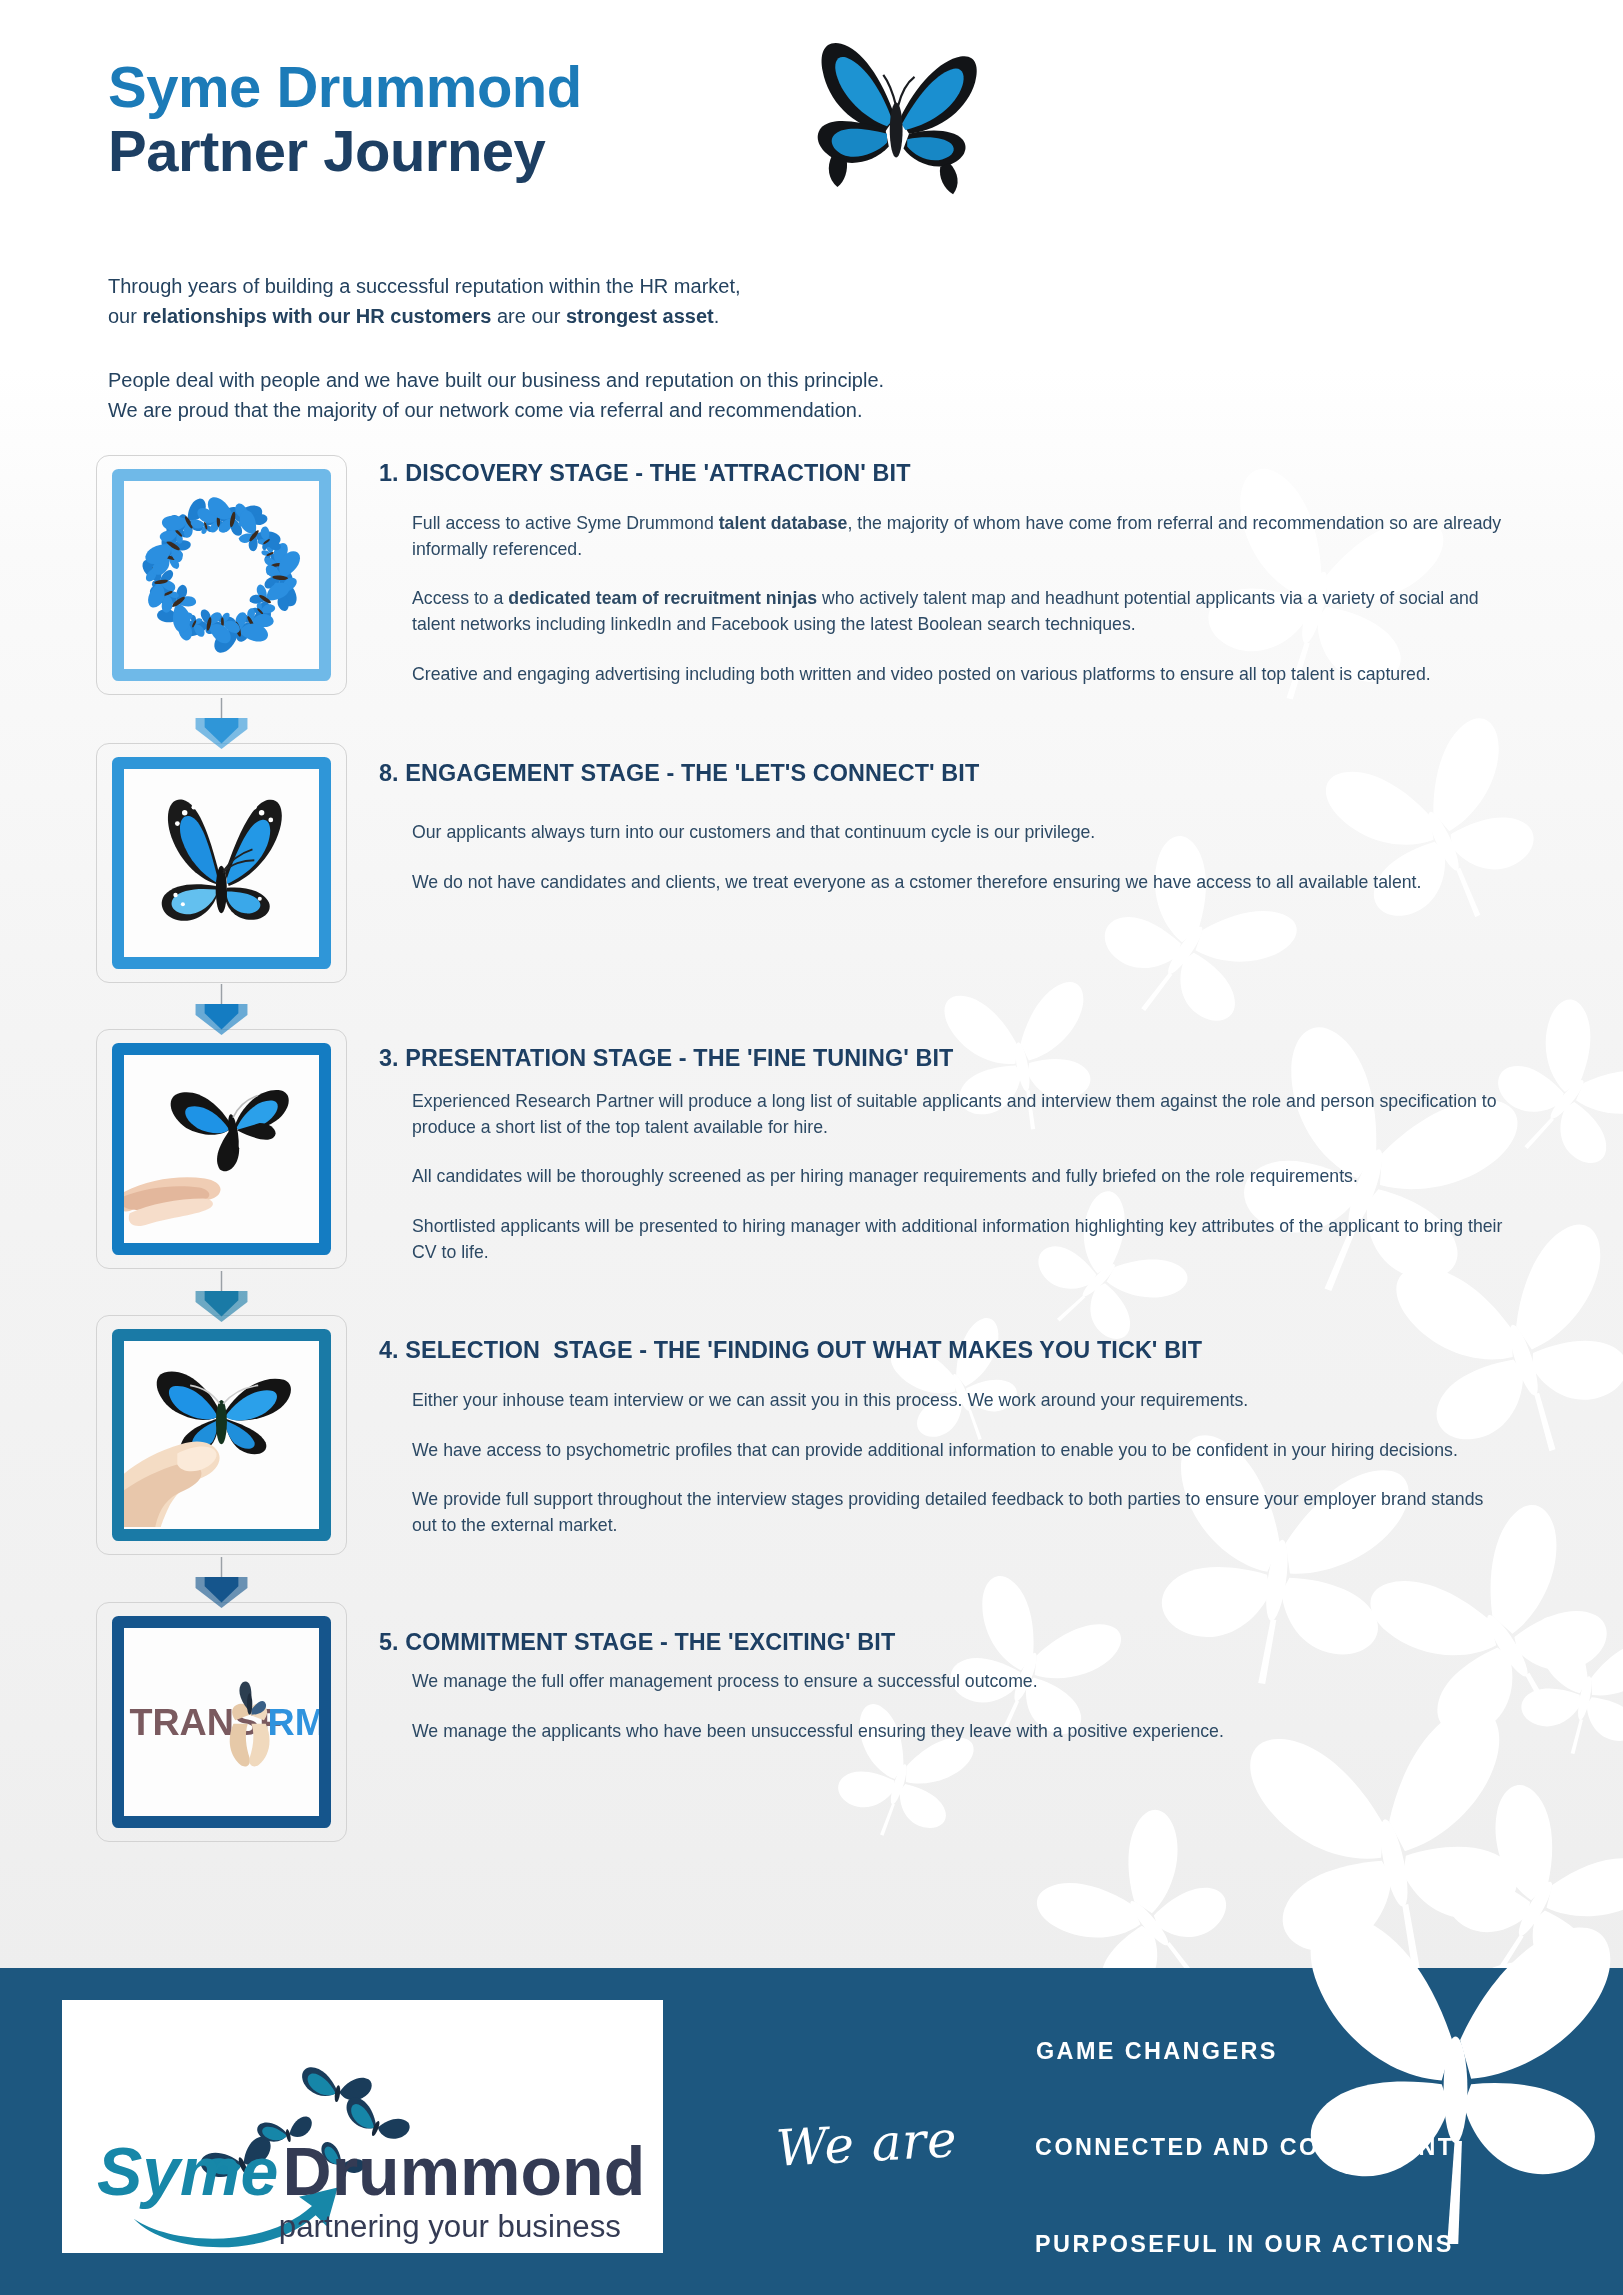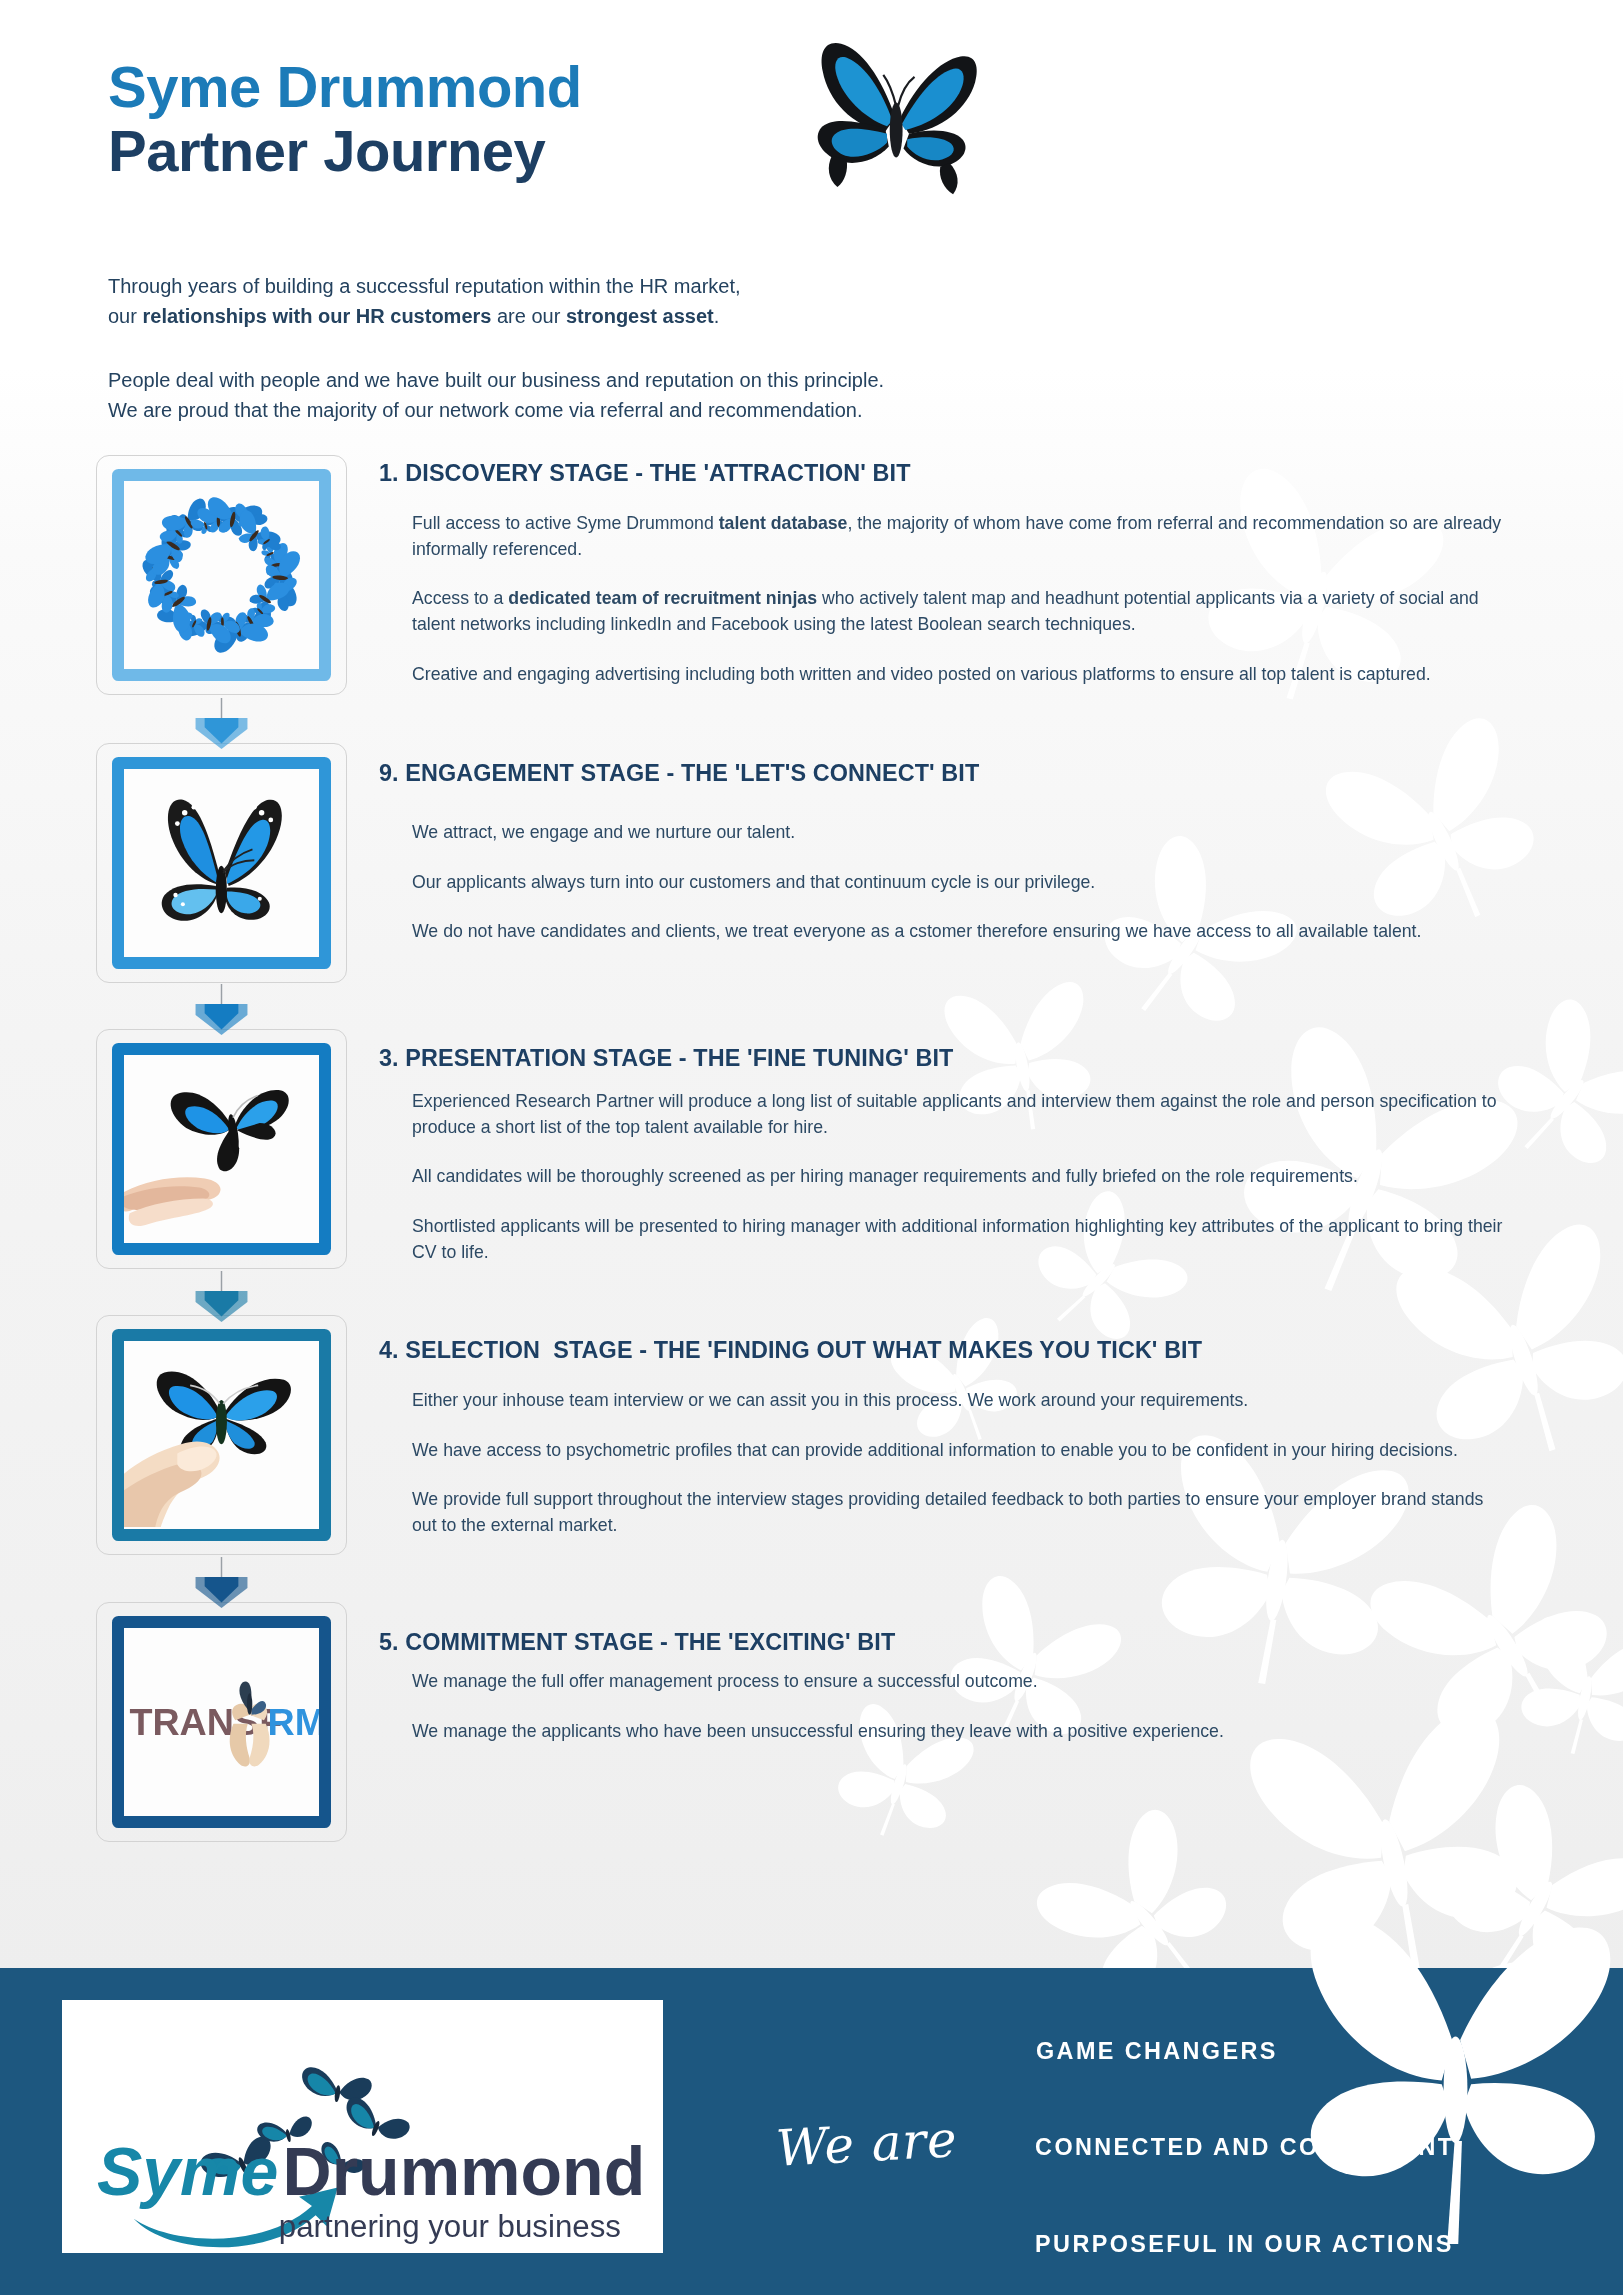--- a/index.html
+++ b/index.html
@@ -608,23 +608,22 @@
                   <circle cx="142" cy="34" r="2.6"></circle>
                   <circle cx="56" cy="130" r="2.4"></circle>
                   <circle cx="64" cy="140" r="2.2"></circle>
                   <circle cx="148" cy="134" r="2.2"></circle>
                 </g>
               </svg>
             </div>
           </div>
         </div>
       </div>
-      <div class="stage-head" style="top: 760px;">9. ENGAGEMENT STAGE - THE 'LET'S CONNECT' BIT</div>
+      <div class="stage-head" style="top: 760px;">8. ENGAGEMENT STAGE - THE 'LET'S CONNECT' BIT</div>
       <div class="stage-body" style="top: 820px;">
-        <p><span>We attract, we engage and we nurture our talent.</span></p>
         <p><span>Our applicants always turn into our customers and that continuum cycle is our privilege.</span></p>
         <p><span>We do not have candidates and clients, we treat everyone as a cstomer therefore ensuring we have access to all available talent.</span></p>
       </div>
       <div class="connector" style="top: 984px;"><svg width="251" height="51" viewBox="0 0 273 56">
           <line x1="136.5" y1="0" x2="136.5" y2="30" stroke="#9aa0a6" stroke-width="1.6"></line>
           <path d="M108 22 L136.5 22 L136.5 22 L165 22 L165 34 L136.5 56 L108 34 Z" fill="#147cc2" opacity="0.62"></path>
           <path d="M118 22 L136.5 22 L155 22 L155 32 L136.5 50 L118 32 Z" fill="#147cc2"></path>
         </svg></div>
       <div class="stage-box-wrap" style="top: 1029px;">
         <div class="outline-card">

